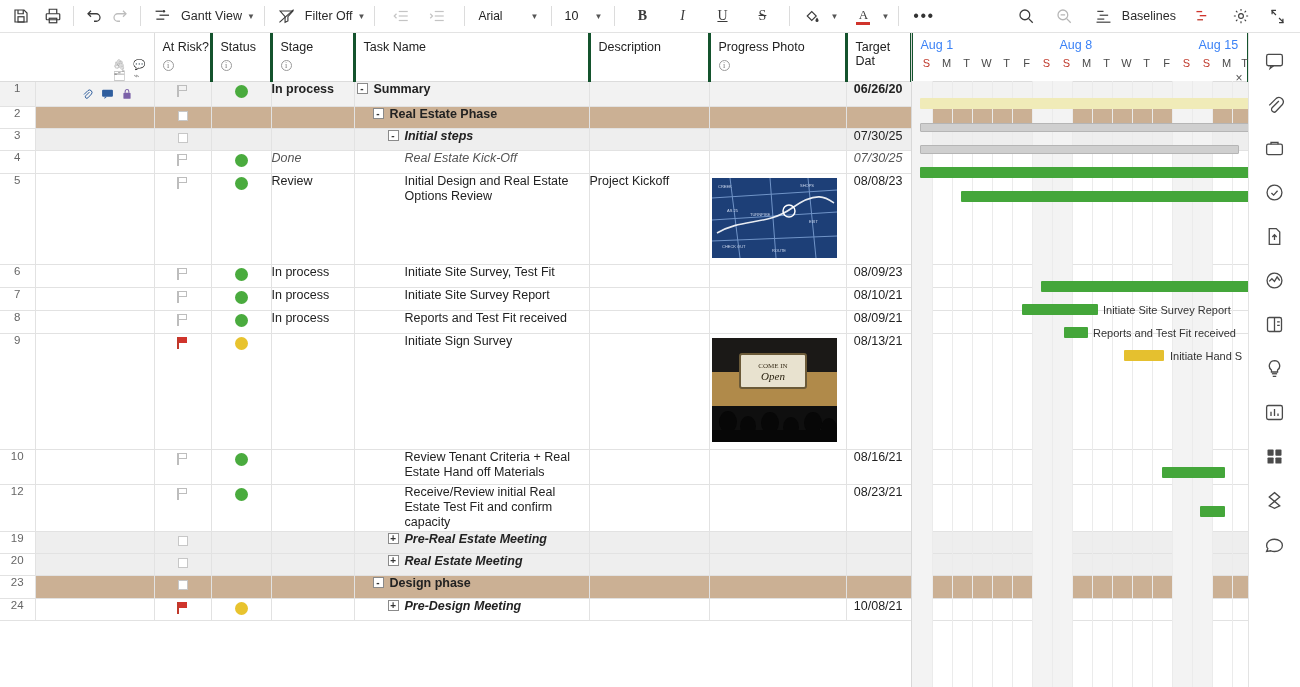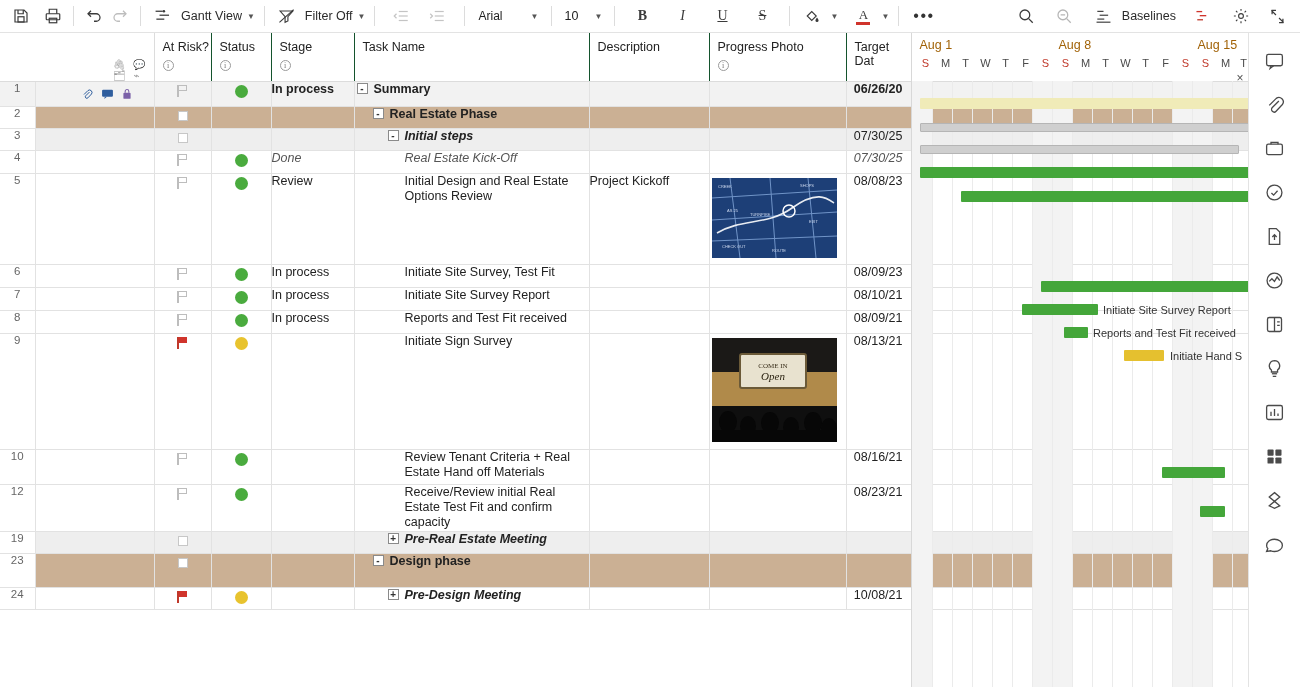--- a/index.html
+++ b/index.html
@@ -80,41 +80,41 @@
   .c-status { width: 60px; }
   .c-stage  { width: 83px; }
   .c-task   { width: 235px; }
   .c-desc   { width: 120px; }
   .c-photo  { width: 137px; }
   .c-target { width: 65px; }
   .c-gantt  { width: 337px; }
 
   
   .hdr td {
-    border-right: 1px solid #14532d;
+    border-right: 3px solid #14532d;
     border-bottom: 1px solid #dcdcdc;
     vertical-align: top;
     background: #fff;
     height: 48px;
   }
   .hdr-txt {
     font-size: 12.5px; color: #222; padding: 7px 0 0 8px; display: block;
   }
   .hdr-sub { padding-left: 8px; padding-top: 3px; }
   .infodot {
     display:inline-block; width:11px; height:11px; border-radius:50%;
     border:1px solid #9a9a9a; color:#777; font-size:8px; line-height:10px;
     text-align:center; font-family:"Liberation Serif", serif;
   }
   .hdr-icons { padding: 26px 0 0 78px; color: #9b9b9b; font-size: 10px; }
   .hdr-icons span { margin-right: 5px; }
 
   
   .gantt-head { position: relative; background: #fff; }
-  .gh-month { position: absolute; font-size: 12.5px; color: #a16207; top: 5px; }
+  .gh-month { position: absolute; font-size: 12.5px; color: #3b82f6; top: 5px; }
   .gh-day { position: absolute; font-size: 11px; color: #4a4a4a; top: 24px; width: 20px; text-align: center;}
   .gh-day.we { color: #c0392b; }
   .gh-close { position: absolute; right: 4px; top: 38px; font-size: 12px; color: #555; }
 
   
   tr.r td {
     border-right: 1px solid #e2e2e2;
     border-bottom: 1px solid #e2e2e2;
     vertical-align: top;
     background: #fff;
@@ -749,22 +749,36 @@
         <td class="cell"></td>
         <td class="cell">
           <div class="ind2 task-txt bold"><span class="exp">+</span><span>Pre-Real Estate Meeting</span></div>
         </td>
         <td class="cell"></td>
         <td class="cell"></td>
         <td class="cell right"></td>
         <td class="gantt-cell"></td>
       </tr>
 
-
-      <tr class="r tan" style="height:34px">
+      <tr class="r gray" style="height:22px">
+        <td class="rownum">20</td>
+        <td></td>
+        <td class="cell center"><span class="sqflag"></span></td>
+        <td class="cell center"></td>
+        <td class="cell"></td>
+        <td class="cell">
+          <div class="ind2 task-txt bold"><span class="exp">+</span><span>Real Estate Meeting</span></div>
+        </td>
+        <td class="cell"></td>
+        <td class="cell"></td>
+        <td class="cell right"></td>
+        <td class="gantt-cell"></td>
+      </tr>
+
+      <tr class="r tan" style="height:23px">
         <td class="rownum">23</td>
         <td></td>
         <td class="cell center"><span class="sqflag"></span></td>
         <td class="cell center"></td>
         <td class="cell"></td>
         <td class="cell">
           <div class="ind1 task-txt bold"><span class="exp">-</span><span>Design phase</span></div>
         </td>
         <td class="cell"></td>
         <td class="cell"></td>

